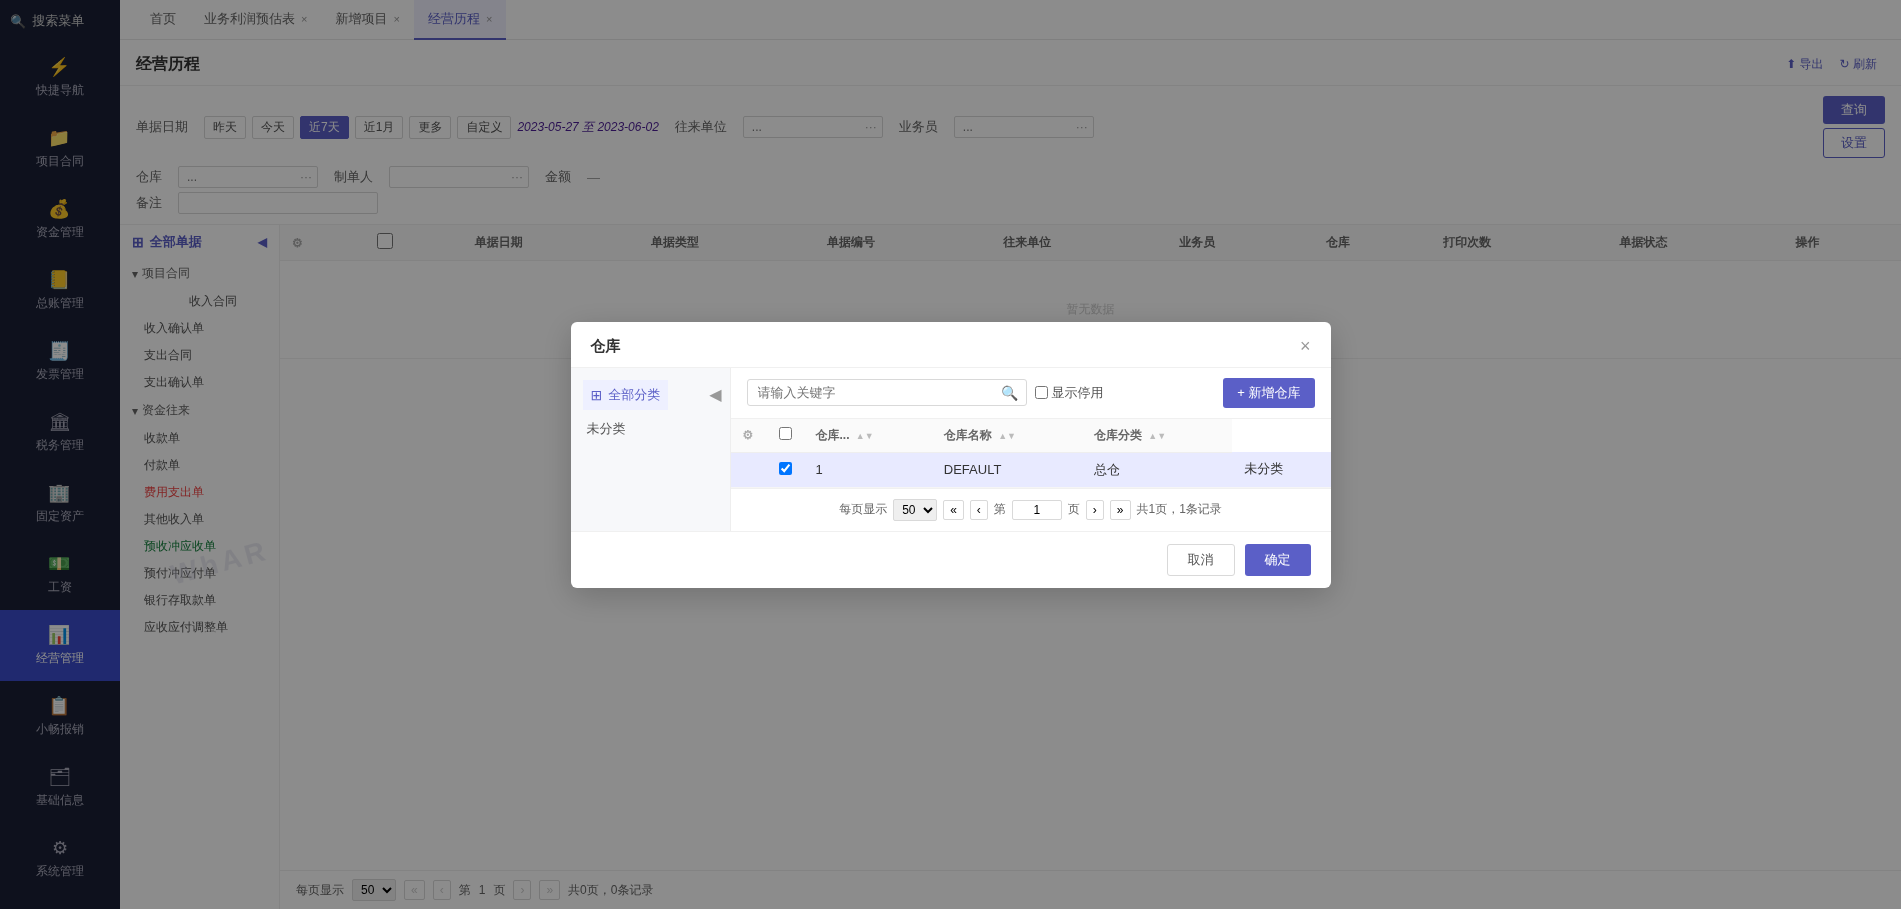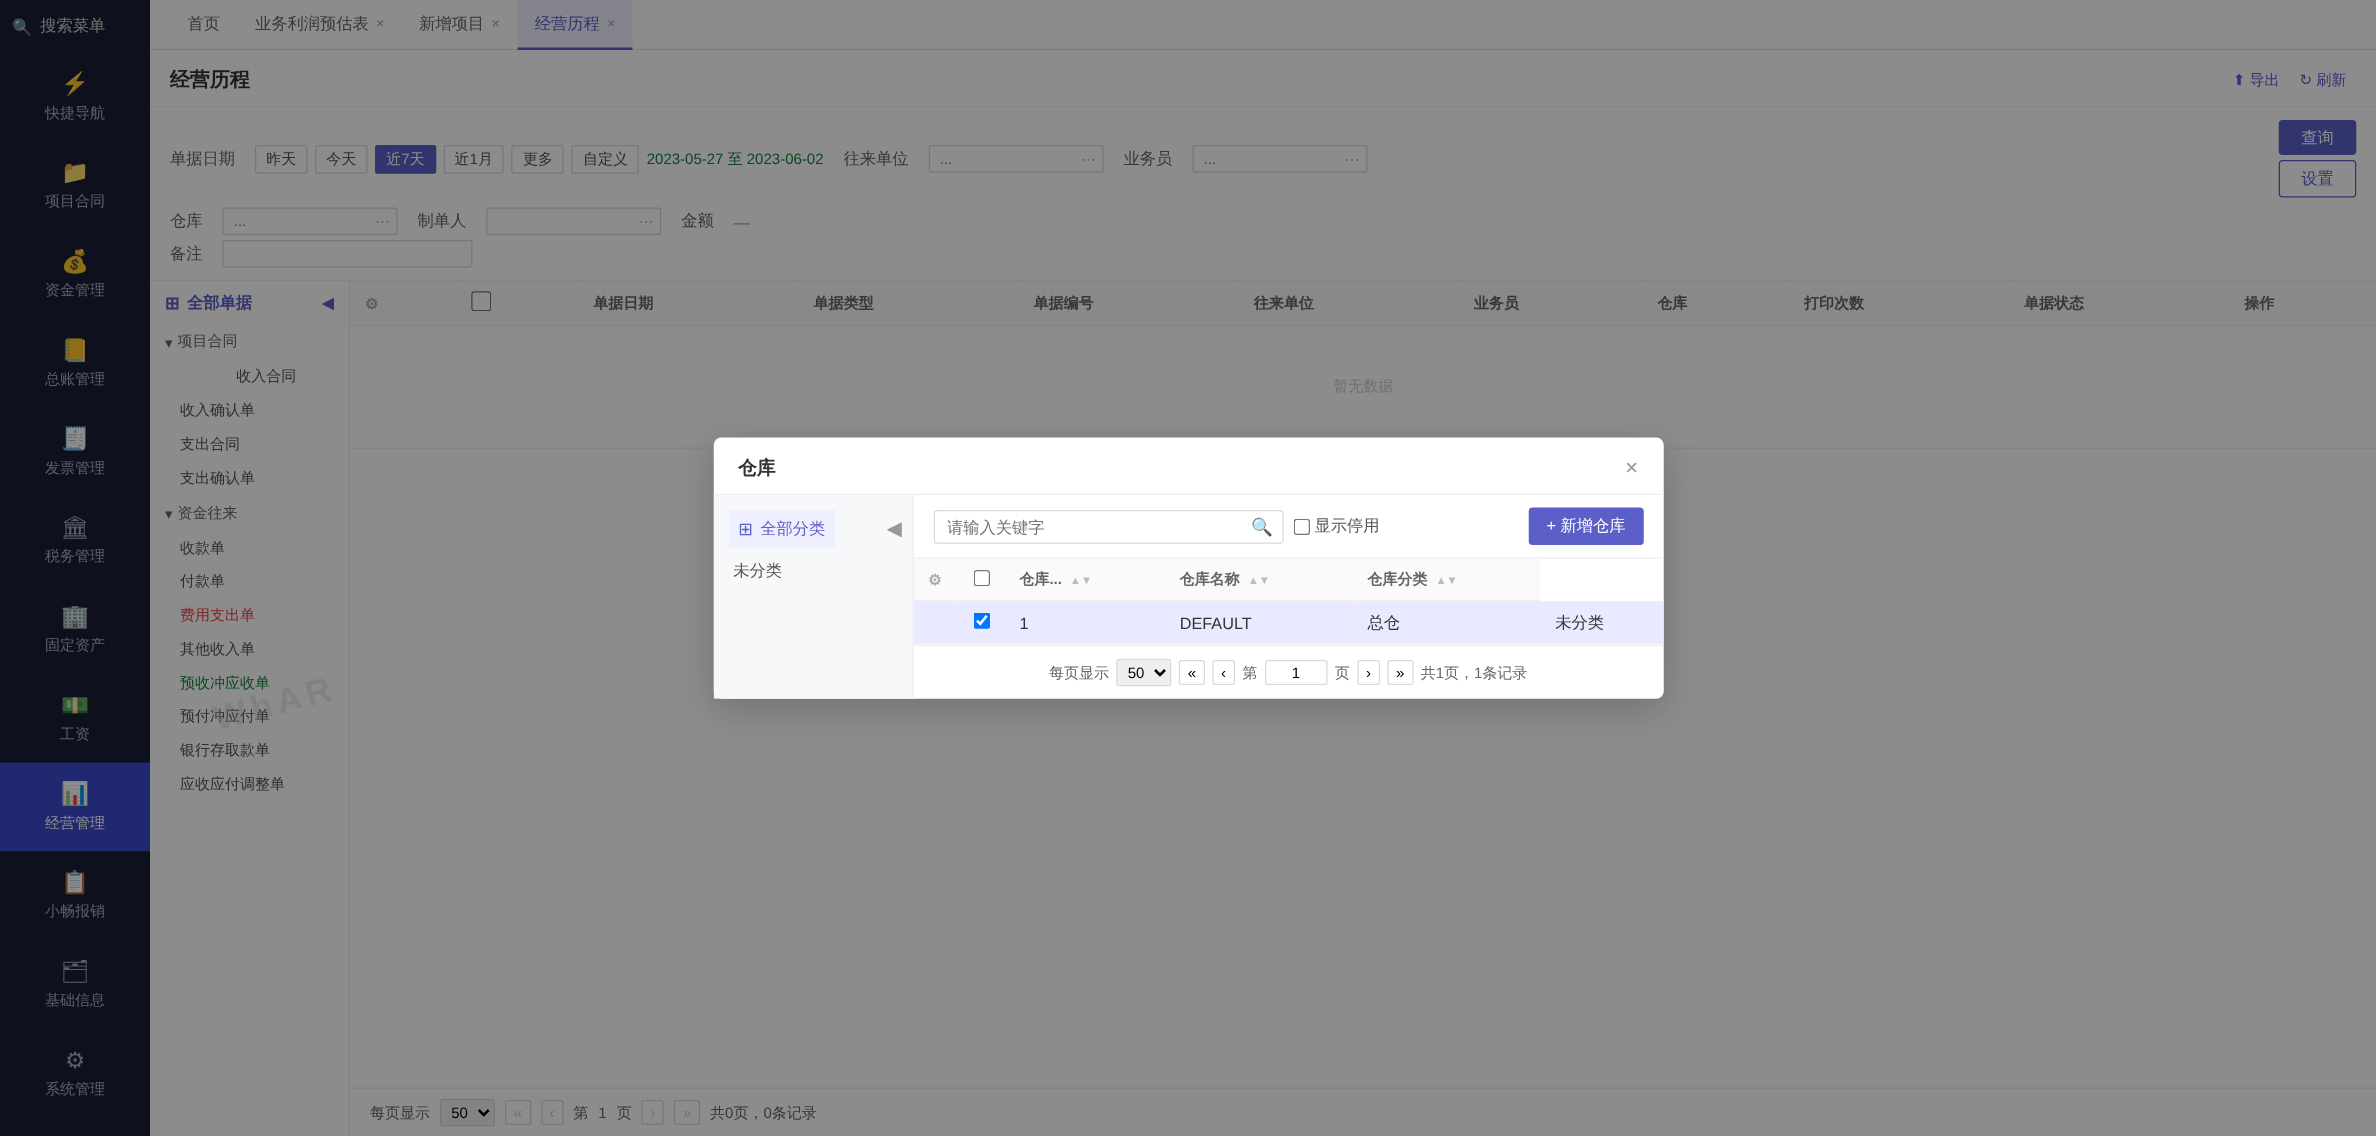--- a/index.html
+++ b/index.html
@@ -30,21 +30,21 @@
     .header-actions { display: flex; gap: 0; }
     .btn-export, .btn-refresh { font-size: 12px; color: #5b5fc7; cursor: pointer; padding: 4px 8px; border: none; background: none; }
 
     
     .filter-bar { background: #fff; padding: 10px 16px; border-bottom: 1px solid #eee; }
     .filter-row { display: flex; align-items: center; gap: 16px; margin-bottom: 8px; flex-wrap: wrap; }
     .filter-label { font-size: 13px; color: #666; white-space: nowrap; }
     .filter-dates { display: flex; align-items: center; gap: 6px; }
     .date-btn { padding: 2px 8px; font-size: 12px; border: 1px solid #d9d9d9; border-radius: 2px; cursor: pointer; background: #fff; color: #555; }
     .date-btn.active { background: #5b5fc7; color: #fff; border-color: #5b5fc7; }
-    .date-range { font-size: 12px; color: #15803d; }
+    .date-range { font-size: 12px; color: #4c1d95; font-style: italic; }
     .filter-select { border: 1px solid #d9d9d9; border-radius: 2px; padding: 3px 24px 3px 8px; font-size: 12px; color: #333; min-width: 120px; appearance: none; cursor: pointer; background: #fff; position: relative; }
     .filter-select-wrap { position: relative; display: inline-block; }
     .filter-select-wrap::after { content: '···'; position: absolute; right: 6px; top: 50%; transform: translateY(-50%); font-size: 12px; color: #999; pointer-events: none; }
     .filter-second-row { display: flex; align-items: center; gap: 16px; margin-top: 4px; }
     .query-btn { background: #5b5fc7; color: #fff; border: none; border-radius: 3px; padding: 5px 18px; font-size: 13px; cursor: pointer; }
     .setting-btn { background: #fff; color: #5b5fc7; border: 1px solid #5b5fc7; border-radius: 3px; padding: 5px 14px; font-size: 13px; cursor: pointer; }
     .filter-actions { display: flex; flex-direction: column; gap: 4px; margin-left: auto; }
 
     
     .table-area { flex: 1; background: #fff; overflow: auto; }
@@ -430,14 +430,18 @@
           <span>第</span>
           <input value="1" style="width: 50px; border: 1px solid rgb(217, 217, 217); border-radius: 2px; padding: 2px 4px; text-align: center; font-size: 12px;">
           <span>页</span>
           <button class="nav-btn">›</button>
           <button class="nav-btn">»</button>
           <span>共1页，1条记录</span>
         </div>
       </div>
     </div>
 
+    <div class="dialog-footer">
+      <button class="btn-cancel">取消</button>
+      <button class="btn-confirm">确定</button>
+    </div>
   </div>
 </div>
 
 </body></html>

